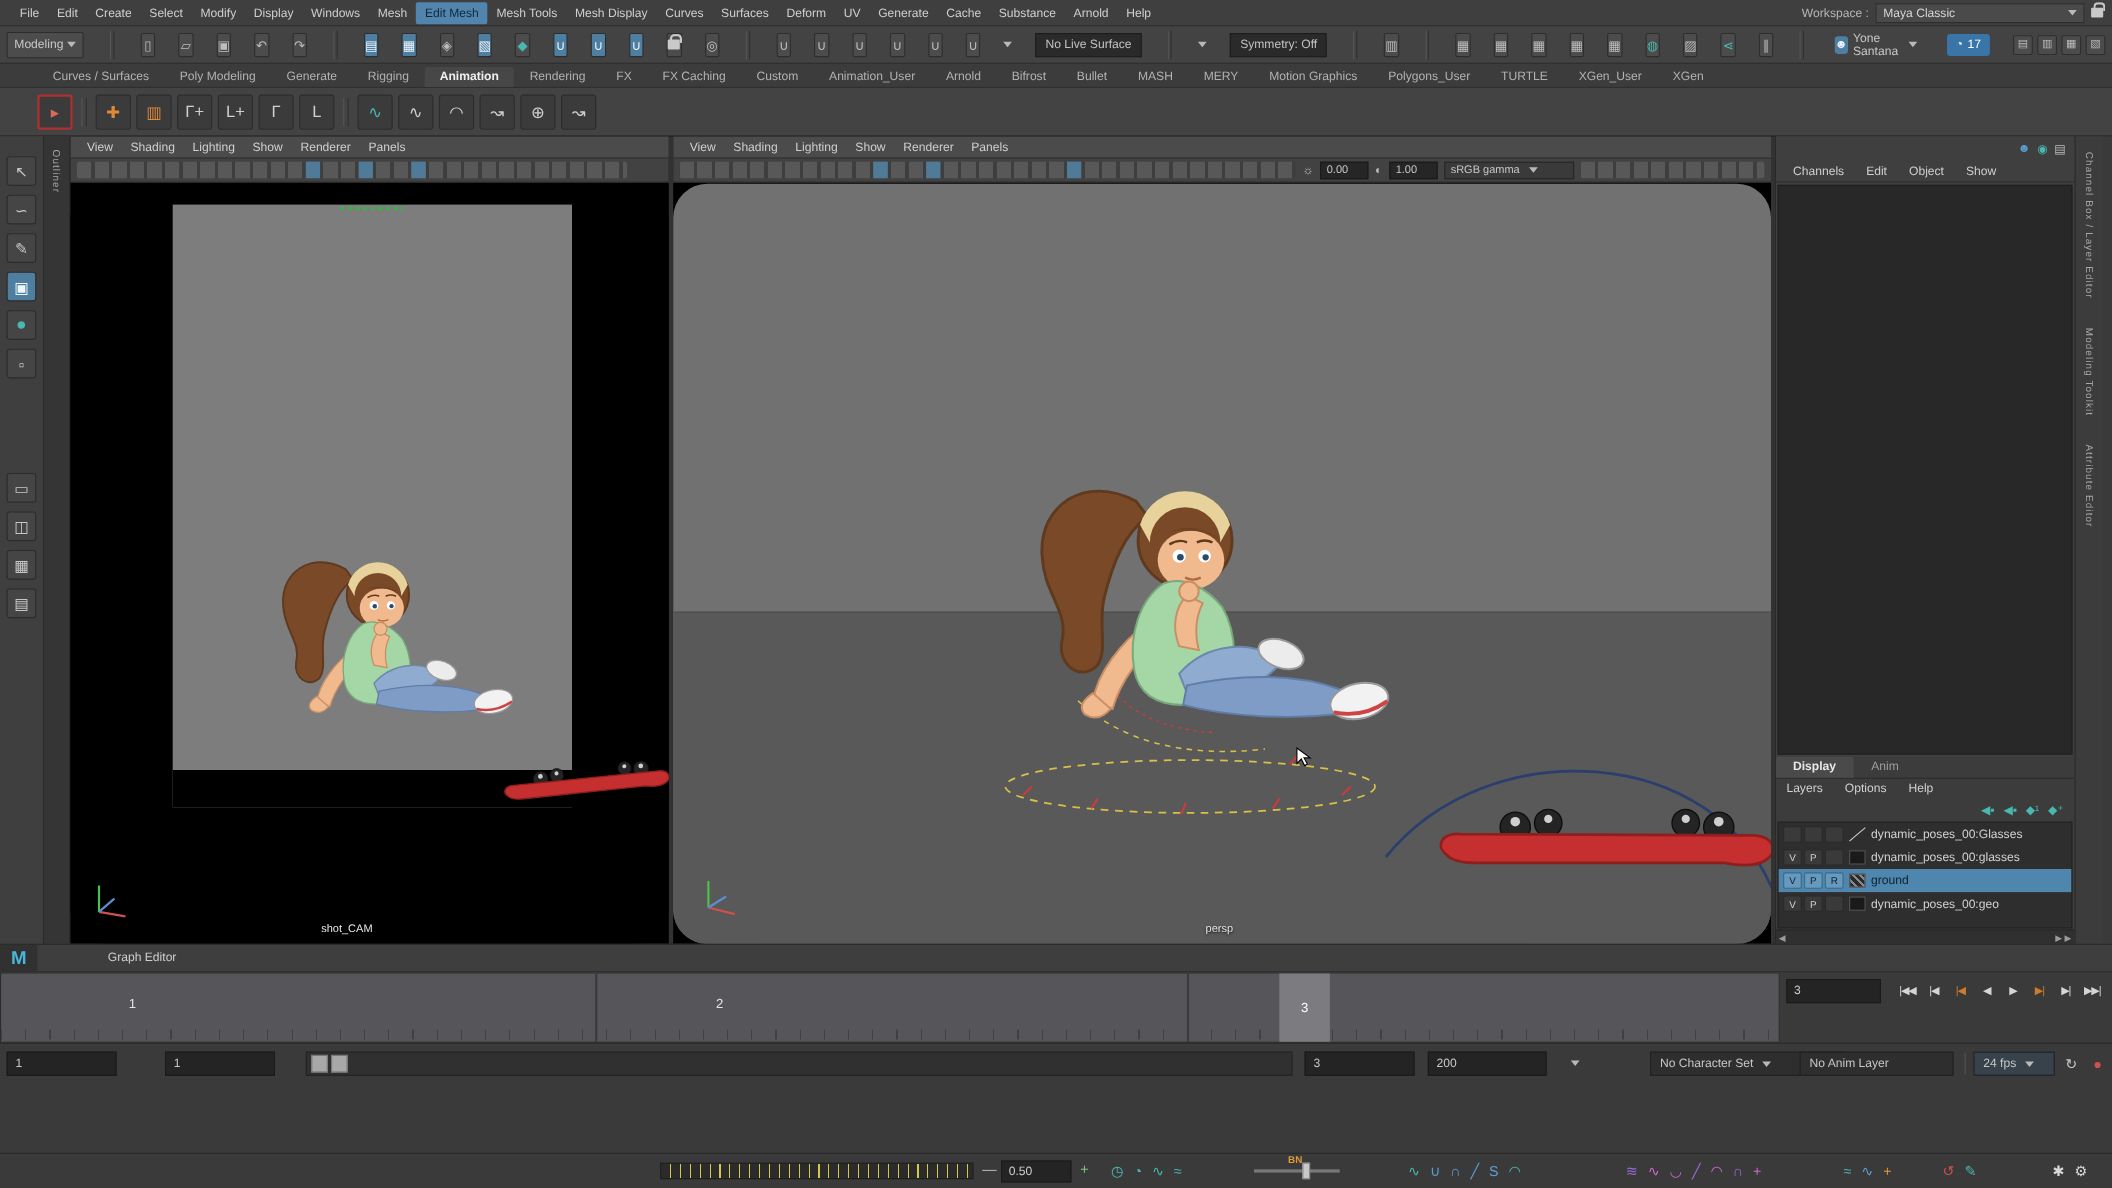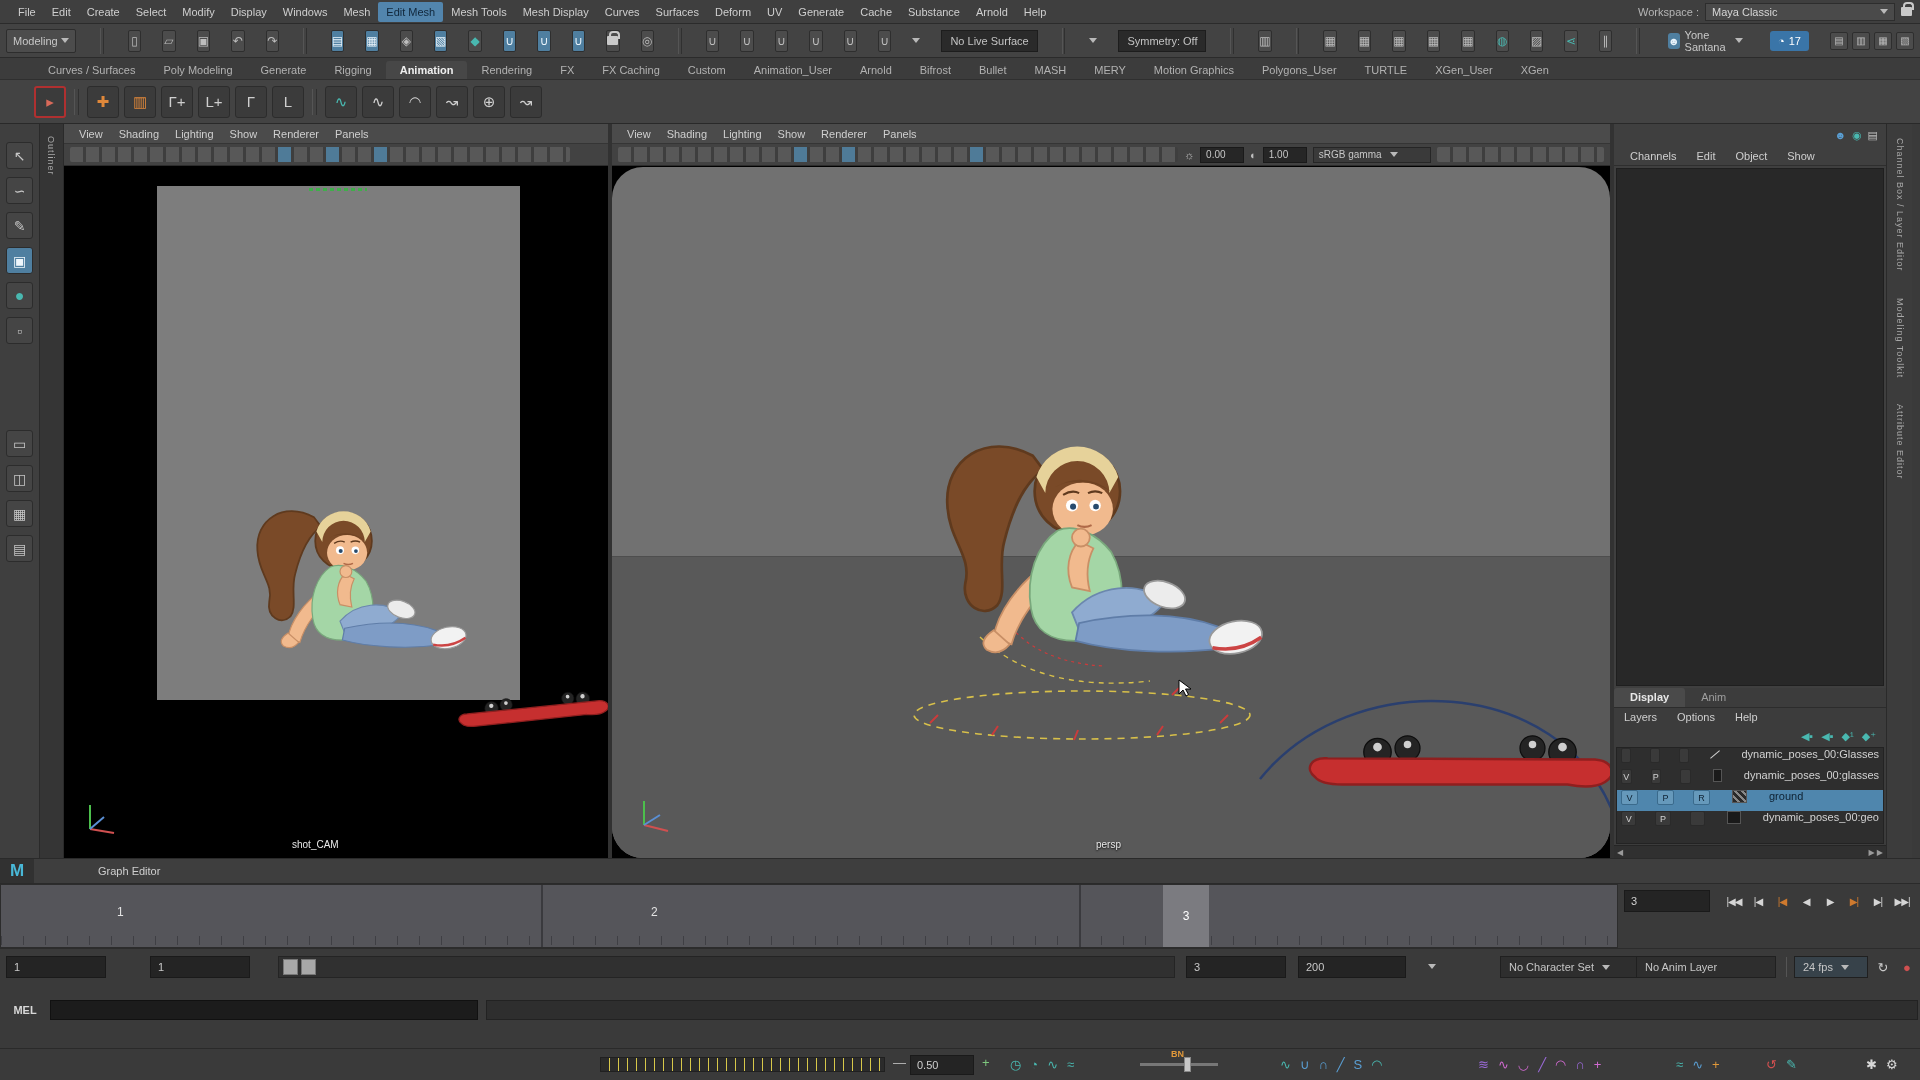--- a/index.html
+++ b/index.html
@@ -81,21 +81,21 @@
   #channel-empty { flex:0 0 518px; background:#282828; border:1px solid #1f1f1f; margin:2px; }
   #layer-editor { flex:1; display:flex; flex-direction:column; background:#3c3c3c; }
   .le-tabs { display:flex; height:20px; border-bottom:1px solid #2c2c2c; }
   .le-tab { padding:3px 16px; color:#9f9f9f; }
   .le-tab.active { background:#4a4a4a; color:#e8e8e8; font-weight:bold; border-radius:3px 3px 0 0; }
   .le-menus { display:flex; height:18px; align-items:center; }
   .le-menu { padding:2px 10px; color:#cfcfcf; }
   .le-iconrow { height:20px; display:flex; justify-content:flex-end; gap:8px; align-items:center; padding-right:10px; }
   .le-ic { color:#49b8b0; font-size:11px; }
   .layer-list { background:#2e2e2e; border:1px solid #232323; margin:1px 2px; flex:1; }
-  .layer-row { height:21px; display:flex; align-items:flex-start; gap:19px; padding:0 4px; color:#d2d2d2; }
+  .layer-row { height:21px; display:flex; align-items:center; gap:2px; padding:0 4px; color:#d2d2d2; }
   .layer-row.selected { background:#4f86ad; color:#0e2132; }
   .tog { width:17px; height:15px; background:#3a3a3a; border:1px solid #2a2a2a; border-radius:2px; font-size:9px; color:inherit; display:flex; align-items:center; justify-content:center; }
   .layer-row.selected .tog { background:#6699bb; border-color:#3a6a8c; }
   .swatch { width:15px; height:13px; border:1px solid #555; margin:0 3px; position:relative; background:#1a1a1a; }
   .swatch-cross { background:transparent; border:none; }
   .swatch-cross::before { content:""; position:absolute; left:-2px; right:-2px; top:6px; border-top:1.5px solid #cfcfcf; transform:rotate(-40deg); }
   .swatch-hatch { background:repeating-linear-gradient(45deg,#2a2a2a 0,#2a2a2a 3px,#888 3px,#888 5px); }
   .le-scroll { height:13px; background:#303030; border-top:1px solid #252525; display:flex; align-items:center; justify-content:space-between; padding:0 3px; color:#9a9a9a; font-size:8px; }
 
   
@@ -674,25 +674,20 @@
     <div class="rr-sep" style="left:1786px"></div>
     <div class="rr-select" style="left:1794px;width:74px;background:#37424a">
       <span>24 fps</span>
       <span class="chev"></span>
     </div>
     <div class="rr-ic" style="left:1872px">↻</div>
 
     <div class="rr-ic" style="left:1896px;color:#d05050">●</div>
   </div>
 
-  <div id="melrow" class="abs">
-    <span id="mel-label">MEL</span>
-    <div id="mel-input"></div>
-    <div id="mel-result"></div>
-  </div>
 
 
   <div id="animbar" class="abs">
     <div id="mini-ruler"></div>
     <span class="ab-glyph" style="left:893px">—</span>
     <div id="ab-value">
       <span>0.50</span>
     </div>
     <span class="ab-glyph" style="left:982px;color:#7ec87e">+</span>
     <div class="ab-group" style="left:1010px">

